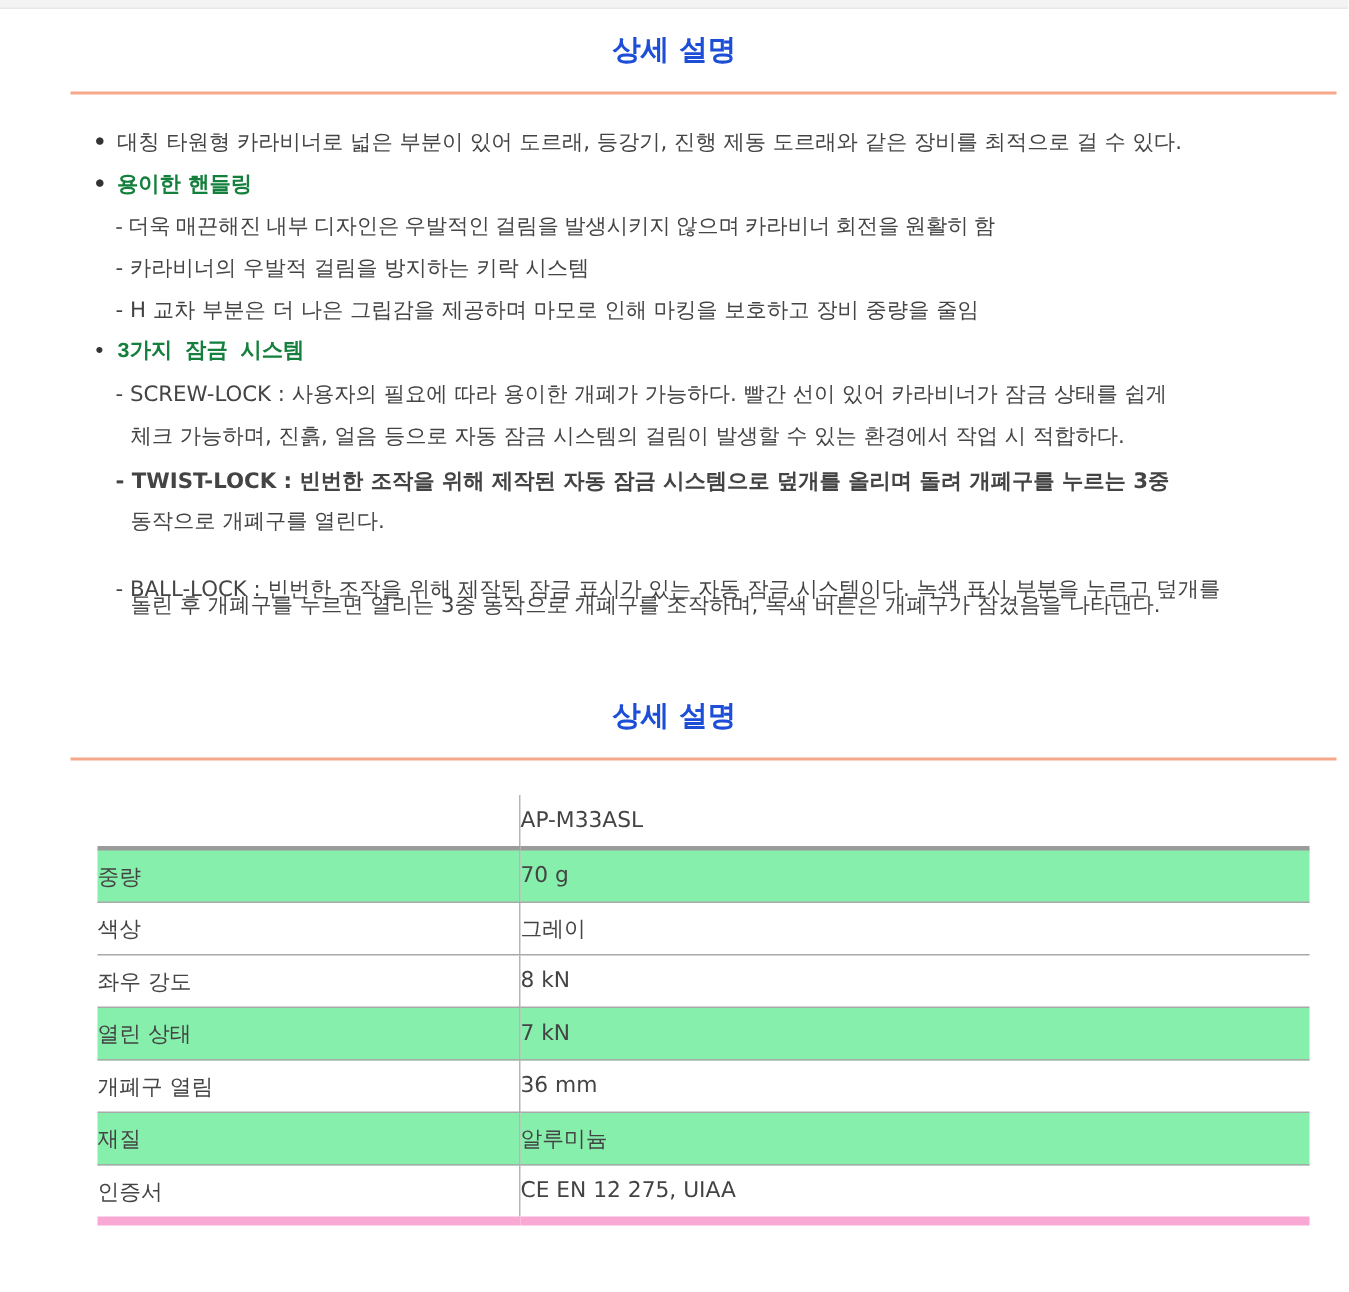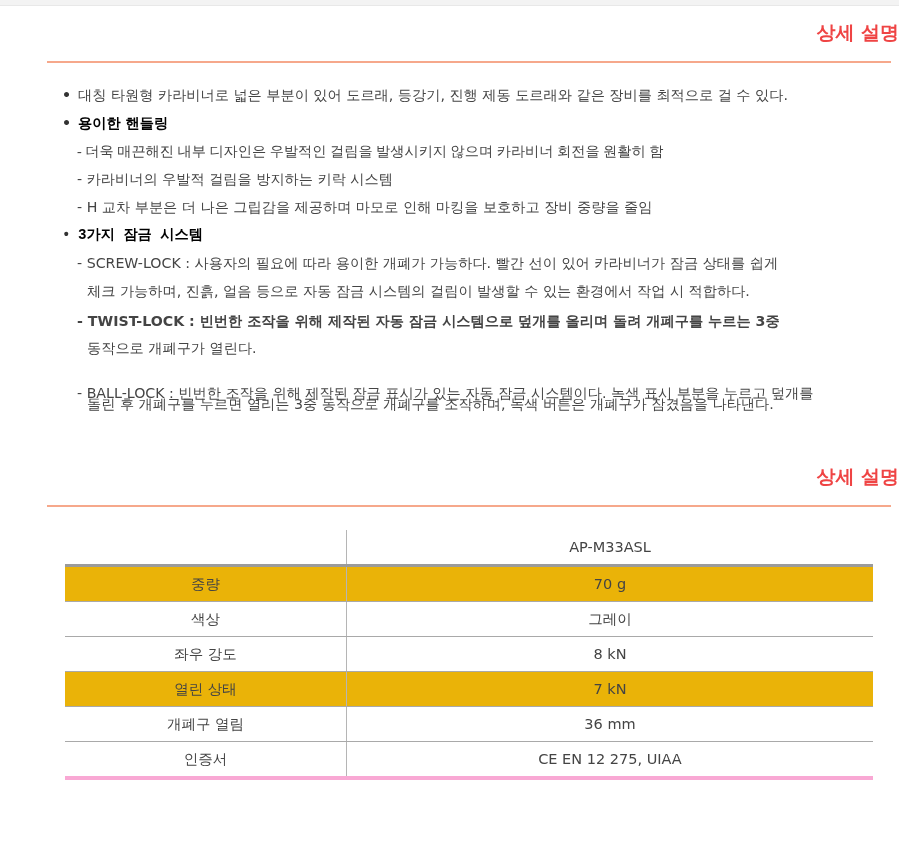--- a/index.html
+++ b/index.html
@@ -5,40 +5,40 @@
   html, body { margin: 0; padding: 0; }
   body {
     width: 899px; height: 861px; overflow: hidden;
     background: #ffffff;
     font-family: "DejaVu Sans", "Liberation Sans", sans-serif;
     color: #444444;
     position: relative;
   }
   .topstrip { position: absolute; left: 0; top: 0; width: 899px; height: 5px; background: #f3f3f3; border-bottom: 1px solid #e8e8e8; }
   .section-title {
-    position: absolute; left: 0; width: 899px; text-align: right;
-    color: #ef4444; font-size: 19px; font-weight: bold; letter-spacing: 0px;
+    position: absolute; left: 0; width: 899px; text-align: center;
+    color: #1d4ed8; font-size: 19px; font-weight: bold; letter-spacing: 0px;
   }
   .title-rule { position: absolute; left: 47px; width: 844px; height: 2px; background: #f6a88b; }
   .desc { position: absolute; left: 62px; top: 81px; width: 820px; font-size: 14.2px; color: #444; }
   .line { position: absolute; left: 0; white-space: nowrap; height: 28px; line-height: 28px; }
   .bullet { display: inline-block; width: 16px; font-weight: bold; color: #333; }
-  .bold { font-weight: bold; color: #000000; margin-top: 14px; }
+  .bold { font-weight: bold; color: #15803d; margin-top: 14px; }
   .sub { padding-left: 15px; }
   .cont { padding-left: 25px; }
   table.spec {
     position: absolute; left: 65px; top: 530px; width: 808px;
     border-collapse: collapse; font-size: 14.5px; color: #444;
   }
-  table.spec td { height: 34px; text-align: center; border-bottom: 1px solid #a9a9a9; padding: 0; }
+  table.spec td { height: 34px; border-bottom: 1px solid #a9a9a9; padding: 0; }
   table.spec td.k { width: 281px; border-right: 1px solid #b5b5b5; }
   table.spec tr.head td { height: 34px; border-bottom: 3px solid #9b9b9b; }
   table.spec tr.head td.k { border-right: 1px solid #b5b5b5; }
-  table.spec tr.shade td { background: #eab308; }
-  table.spec tr:last-child td { border-bottom: 4px solid #f9a8d4; }
+  table.spec tr.shade td { background: #86efac; }
+  table.spec tr:last-child td { border-bottom: 6px solid #f9a8d4; }
 </style>
 </head>
 <body>
 
 <div class="topstrip"></div>
 
 <div class="section-title" style="top:20px;">상세 설명</div>
 <div class="title-rule" style="top:61px;"></div>
 
 <div class="desc">
@@ -50,21 +50,21 @@
   </div>
   <div class="line sub" style="top:56px;font-family:Liberation Serif, serif;">- 더욱 매끈해진 내부 디자인은 우발적인 걸림을 발생시키지 않으며 카라비너 회전을 원활히 함</div>
   <div class="line sub" style="top:84px;">- 카라비너의 우발적 걸림을 방지하는 키락 시스템</div>
   <div class="line sub" style="top:112px;">- H 교차 부분은 더 나은 그립감을 제공하며 마모로 인해 마킹을 보호하고 장비 중량을 줄임</div>
   <div class="line" style="top:140px;font-family:Liberation Mono, monospace;">
     <span class="bullet">•</span><span class="bold">3가지 잠금 시스템</span>
   </div>
   <div class="line sub" style="top:168px;">- SCREW-LOCK : 사용자의 필요에 따라 용이한 개폐가 가능하다. 빨간 선이 있어 카라비너가 잠금 상태를 쉽게</div>
   <div class="line cont" style="top:196px;">체크 가능하며, 진흙, 얼음 등으로 자동 잠금 시스템의 걸림이 발생할 수 있는 환경에서 작업 시 적합하다.</div>
   <div class="line sub" style="top:226px;font-weight:bold;">- TWIST-LOCK : 빈번한 조작을 위해 제작된 자동 잠금 시스템으로 덮개를 올리며 돌려 개폐구를 누르는 3중</div>
-  <div class="line cont" style="top:253px;">동작으로 개폐구가 열린다.</div>
+  <div class="line cont" style="top:253px;">동작으로 개폐구를 열린다.</div>
   <div class="line sub" style="top:282px;margin-top:16px;">- BALL-LOCK : 빈번한 조작을 위해 제작된 잠금 표시가 있는 자동 잠금 시스템이다. 녹색 표시 부분을 누르고 덮개를</div>
   <div class="line cont" style="top:309px;">돌린 후 개폐구를 누르면 열리는 3중 동작으로 개폐구를 조작하며, 녹색 버튼은 개폐구가 잠겼음을 나타낸다.</div>
 </div>
 
 <div class="section-title" style="top:464px;">상세 설명</div>
 <div class="title-rule" style="top:505px;"></div>
 
 <table class="spec">
   <tbody>
       <tr class="head">
@@ -84,18 +84,22 @@
     <td>8 kN</td>
   </tr>
   <tr class="shade">
     <td class="k">열린 상태</td>
     <td>7 kN</td>
   </tr>
   <tr>
     <td class="k">개폐구 열림</td>
     <td>36 mm</td>
   </tr>
+  <tr class="shade">
+    <td class="k">재질</td>
+    <td>알루미늄</td>
+  </tr>
   <tr>
     <td class="k">인증서</td>
     <td>CE EN 12 275, UIAA</td>
   </tr>
 </tbody>
   </table>
 
 </body></html>

